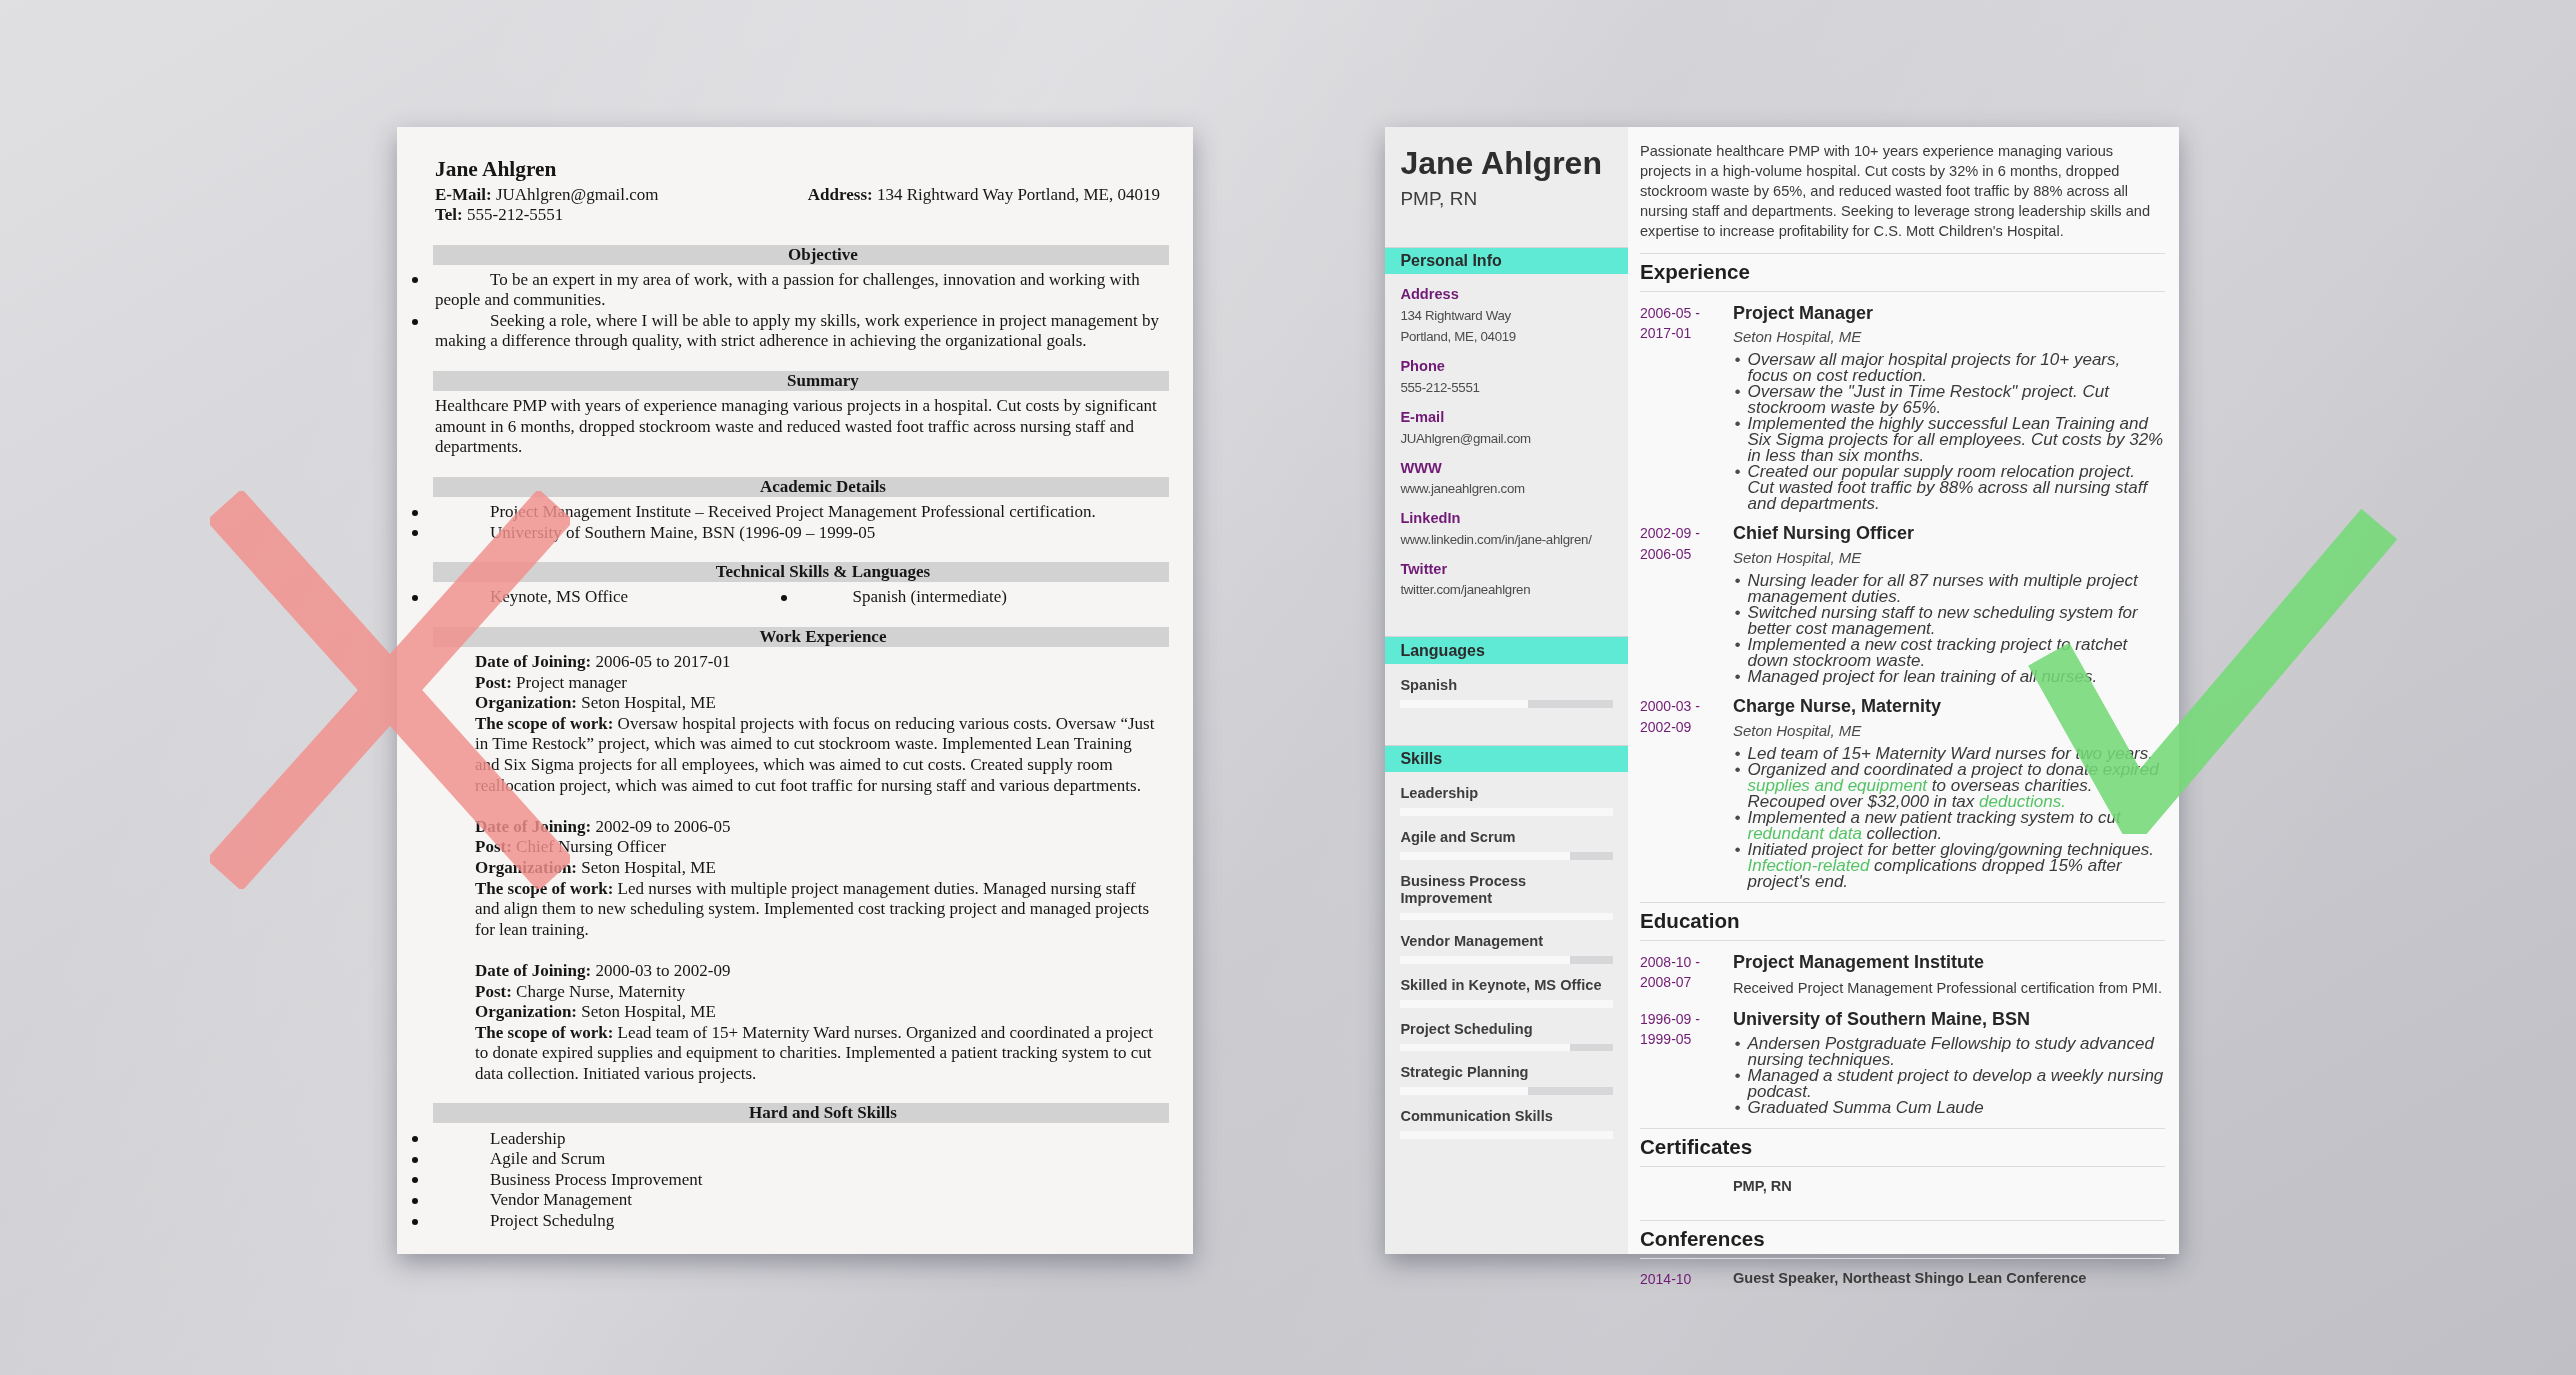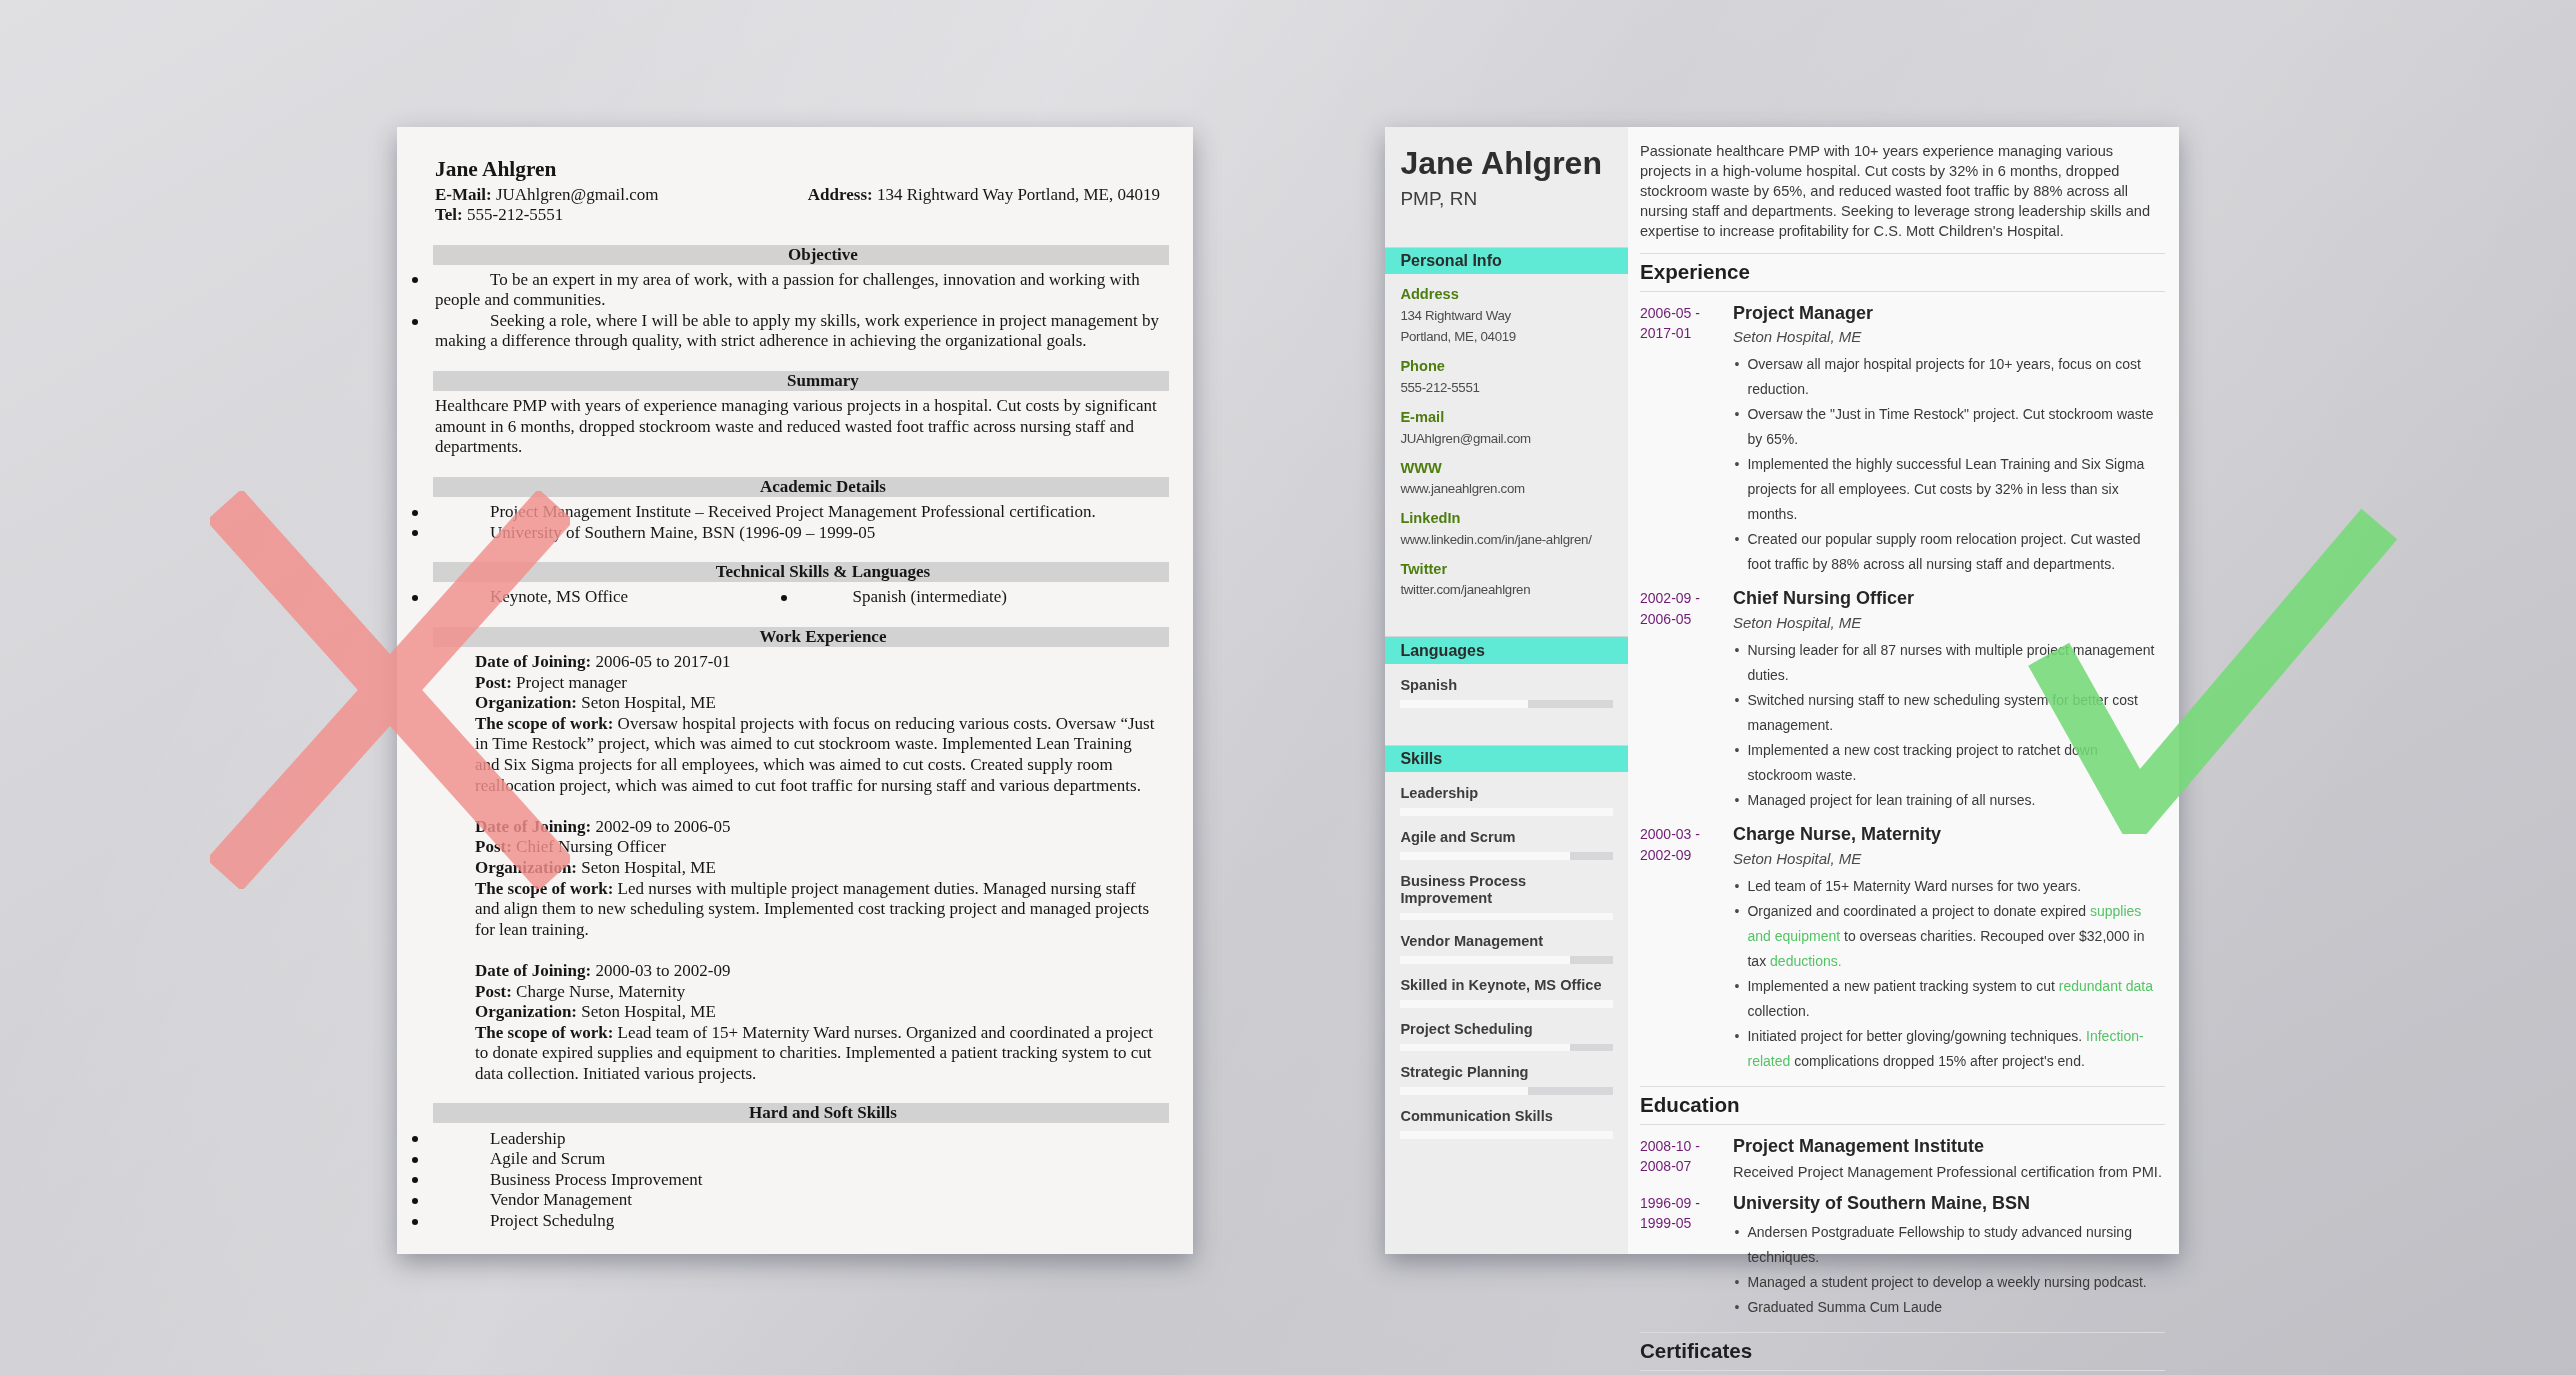--- a/index.html
+++ b/index.html
@@ -26,37 +26,37 @@
   .bjob{margin-top:20.6px;margin-left:40px;}
   .bjob.first{margin-top:5.1px;}
 
   
   .page.good{left:1385px;width:794px;background:#f9f9f9;display:flex;}
   .gsidebar{width:243px;flex:none;background:#ededee;padding-top:19px;color:#3a3a3a;}
   .gname{font-size:32px;font-weight:700;color:#2e2e2e;line-height:34px;padding:0 15.4px;}
   .gtitle{font-size:19px;color:#3d3d3d;padding:0 15.4px;margin-top:7.7px;}
   .sband{background:#5eead4;border-top:0.9px solid #d4d4d7;font-weight:700;font-size:16px;color:#2c2c2c;padding:4.3px 15.4px;margin-top:37px;}
   .sf{padding:11px 15.4px 0;}
-  .sf-label{font-weight:700;font-size:14.6px;color:#4d7c0f;line-height:18px;}
+  .sf-label{font-weight:700;font-size:14.6px;color:#701a75;line-height:18px;}
   .sf-value{font-size:13.3px;letter-spacing:-0.3px;color:#4c4c4c;line-height:19px;margin-top:2.6px;}
   .skl{padding:13px 15.4px 0;}
   .skl-name{font-weight:700;font-size:14.6px;color:#3d3d3d;line-height:17px;}
   .skl-bar{margin-top:6px;height:7.7px;background:#d7d7d9;position:relative;overflow:hidden;}
   .skl-fill{position:absolute;left:0;top:0;bottom:0;background:#f8f8f9;}
 
   .gmain{flex:1;padding:13.7px 13.7px 0 12px;color:#3a3a3a;min-width:0;}
   .gsummary{font-size:14.6px;line-height:20px;}
   .ghead{font-size:20.6px;font-weight:700;color:#1f1f1f;border-top:0.9px solid #dcdcdc;border-bottom:0.9px solid #dcdcdc;
          padding:6px 0 6.9px;margin-top:12px;line-height:24px;}
   .gentry{display:grid;grid-template-columns:86px 1fr;column-gap:6.9px;padding-top:11px;}
   .gdates{font-size:14px;color:#701a75;line-height:20.6px;}
   .grole{font-size:18px;font-weight:700;color:#262626;line-height:21.4px;}
   .gorg{font-style:italic;font-size:15px;color:#4a4a4a;margin-top:3.4px;line-height:19px;}
   .gbullets{margin-top:6px;}
-  .gb{position:relative;padding-left:14.6px;font-size:14px;line-height:25px;}
+  .gb{position:relative;padding-left:14.6px;font-size:17px;line-height:16px;font-style:italic;}
   .gb::before{content:"•";position:absolute;left:1.7px;top:0;color:#4a4a4a;}
   .gdesc{font-size:14.6px;line-height:20px;margin-top:4.3px;}
   .grow{display:grid;grid-template-columns:86px 1fr;column-gap:6.9px;padding:10.3px 0 13px;}
   .grow .gtext{font-weight:700;font-size:14.6px;color:#3c3c3c;line-height:18px;}
   .green{color:#53c364;}
 
   
   .xmark{position:absolute;left:210px;top:491px;z-index:40;}
   .checkmark{position:absolute;left:2021px;top:500px;z-index:40;}
 </style>

